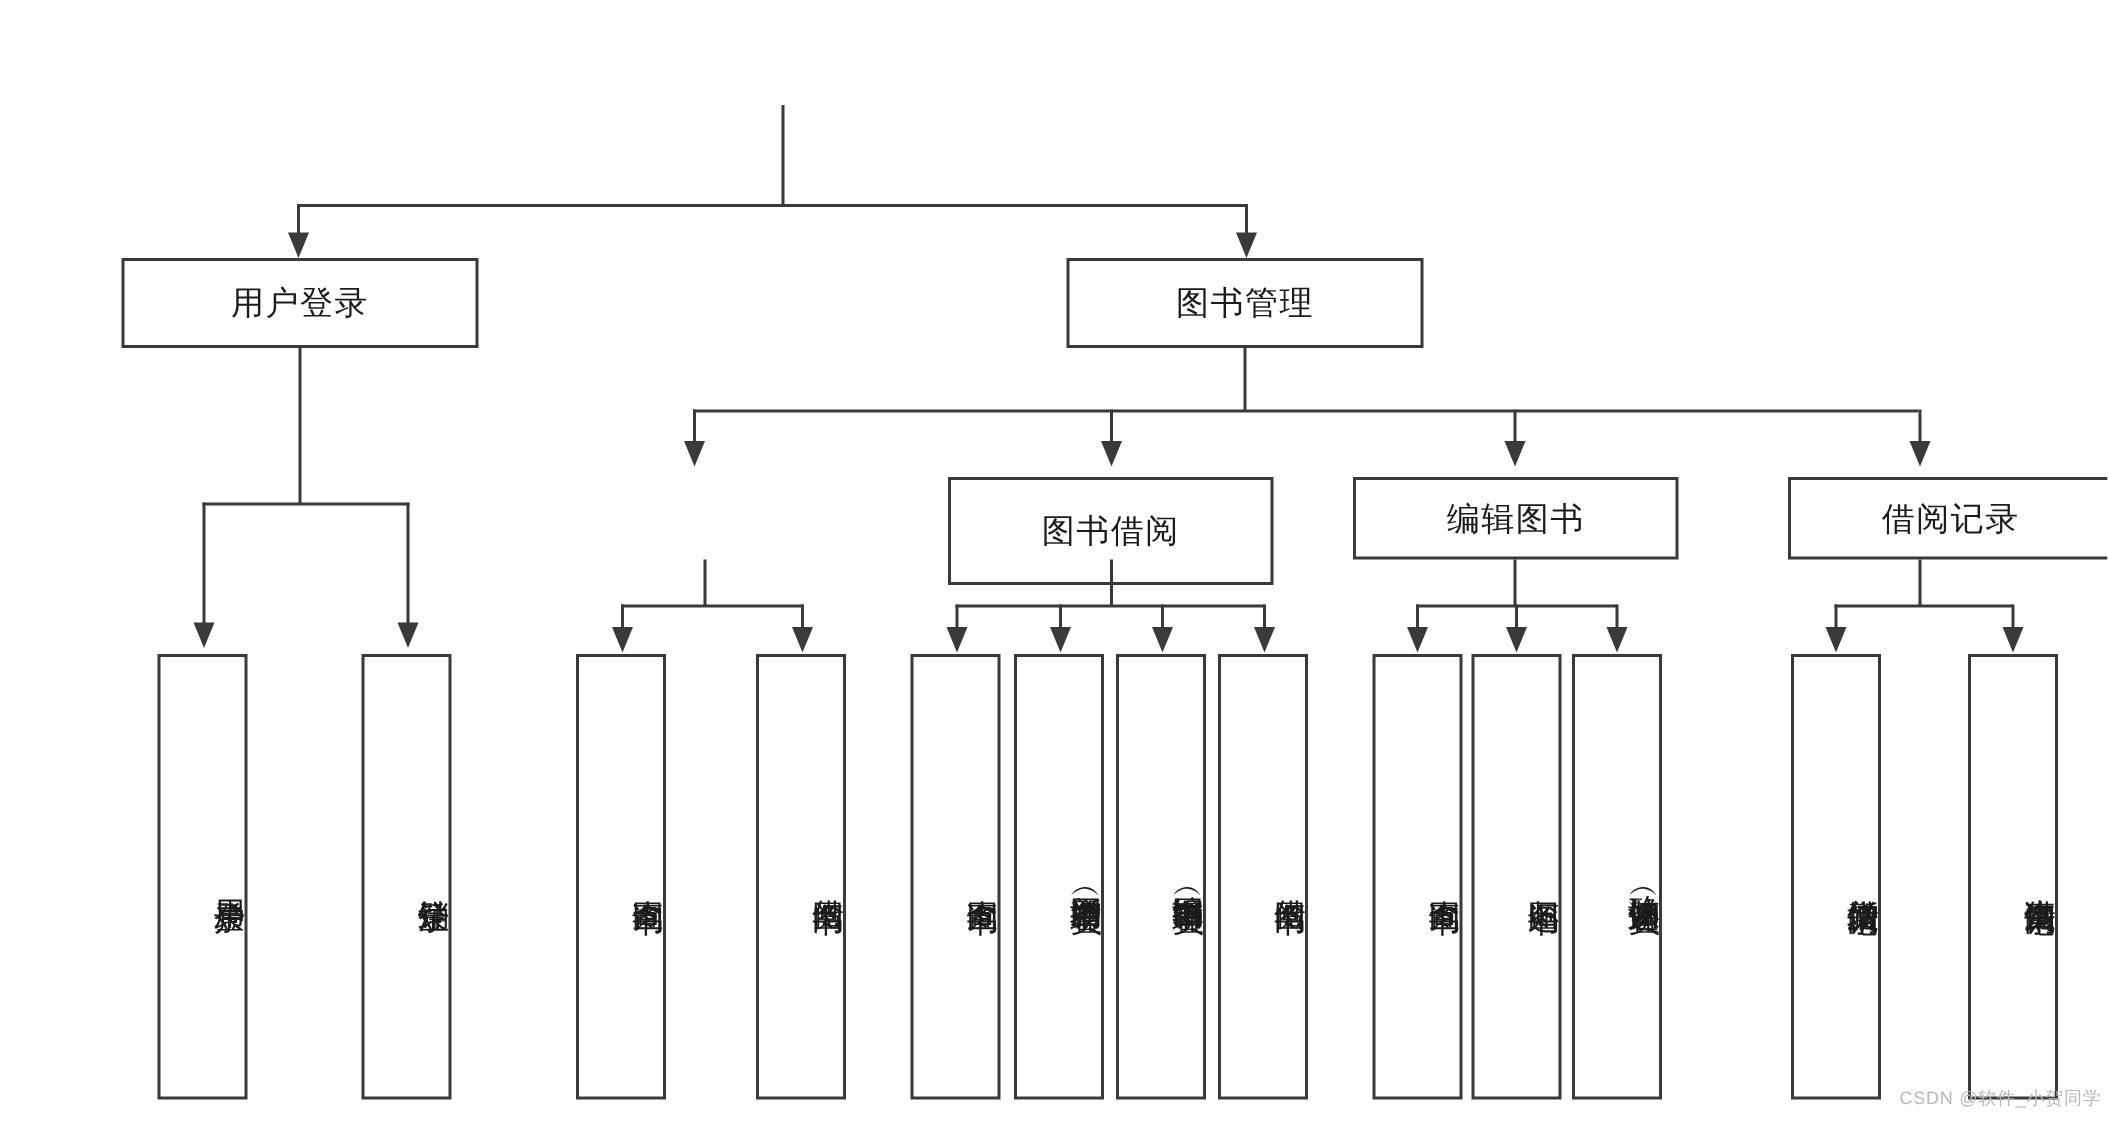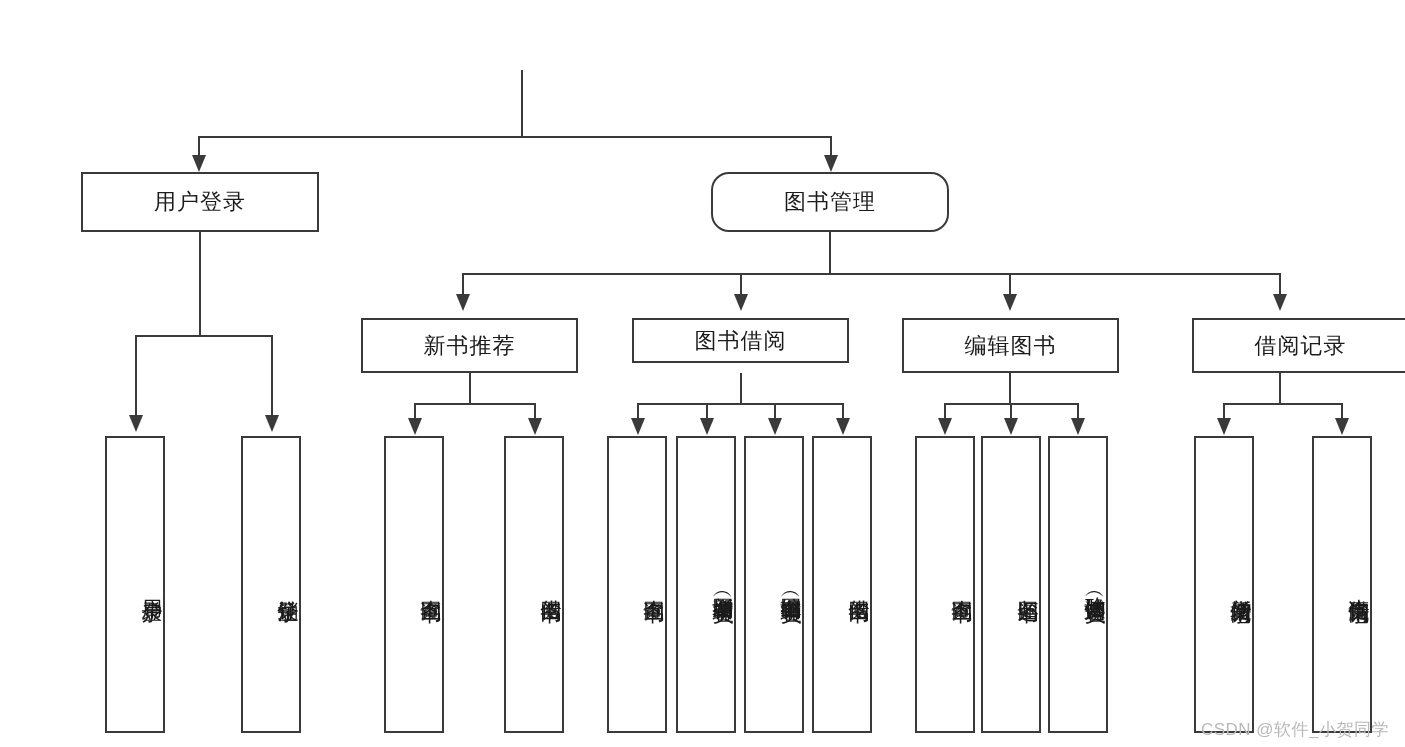--- a/index.html
+++ b/index.html
@@ -55,23 +55,23 @@
   .arrow {
     position: absolute;
     width: 0;
     height: 0;
     border-left: 7px solid transparent;
     border-right: 7px solid transparent;
     border-top: 17px solid #3a3a3a;
   }
   #watermark {
     position: absolute;
-    right: 16px;
+    right: 4px;
     bottom: 6px;
-    font-size: 17px;
+    font-size: 12px;
     color: #b9b9b9;
     letter-spacing: 0.5px;
     white-space: nowrap;
     pointer-events: none;
   }
 </style>
 </head>
 <body>
 
 <div id="canvas">
@@ -82,21 +82,21 @@
   <div class="edge h" style="left:198px; top:136px; width:634px;"></div>
 
   <div class="edge v" style="left:198px; top:136px; height:22px;"></div>
   <div class="arrow" style="left:192px; top:155px;"></div>
   <div class="edge v" style="left:830px; top:136px; height:22px;"></div>
   <div class="arrow" style="left:824px; top:155px;"></div>
 
   <div class="node horiz" style="left:81px; top:172px; width:238px; height:60px;">
     <span>用户登录</span>
   </div>
-  <div class="node horiz" style="left:711px; top:172px; width:238px; height:60px;border-radius:18px;">
+  <div class="node horiz" style="left:711px; top:172px; width:238px; height:60px;">
     <span>图书管理</span>
   </div>
 
   <div class="edge v" style="left:199px; top:232px; height:104px;"></div>
   <div class="edge h" style="left:135px; top:335px; width:138px;"></div>
   <div class="edge v" style="left:135px; top:335px; height:84px;"></div>
   <div class="arrow" style="left:129px; top:415px;"></div>
   <div class="edge v" style="left:271px; top:335px; height:84px;"></div>
   <div class="arrow" style="left:265px; top:415px;"></div>
 
@@ -104,24 +104,21 @@
   <div class="edge h" style="left:462px; top:273px; width:817px;"></div>
   <div class="edge v" style="left:462px; top:273px; height:24px;"></div>
   <div class="arrow" style="left:456px; top:294px;"></div>
   <div class="edge v" style="left:740px; top:273px; height:24px;"></div>
   <div class="arrow" style="left:734px; top:294px;"></div>
   <div class="edge v" style="left:1009px; top:273px; height:24px;"></div>
   <div class="arrow" style="left:1003px; top:294px;"></div>
   <div class="edge v" style="left:1279px; top:273px; height:24px;"></div>
   <div class="arrow" style="left:1273px; top:294px;"></div>
 
-  <div class="node horiz" style="left:361px; top:318px; width:217px; height:55px;">
-    <span>新书推荐</span>
-  </div>
-  <div class="node horiz" style="left:632px; top:318px; width:217px; height:45px;">
+  <div class="node horiz" style="left:632px; top:318px; width:217px; height:72px;">
     <span>图书借阅</span>
   </div>
   <div class="node horiz" style="left:902px; top:318px; width:217px; height:55px;">
     <span>编辑图书</span>
   </div>
   <div class="node horiz" style="left:1172px; top:318px; width:217px; height:55px;margin-left:20px;">
     <span>借阅记录</span>
   </div>
 
   <div class="edge v" style="left:469px; top:373px; height:31px;"></div>

